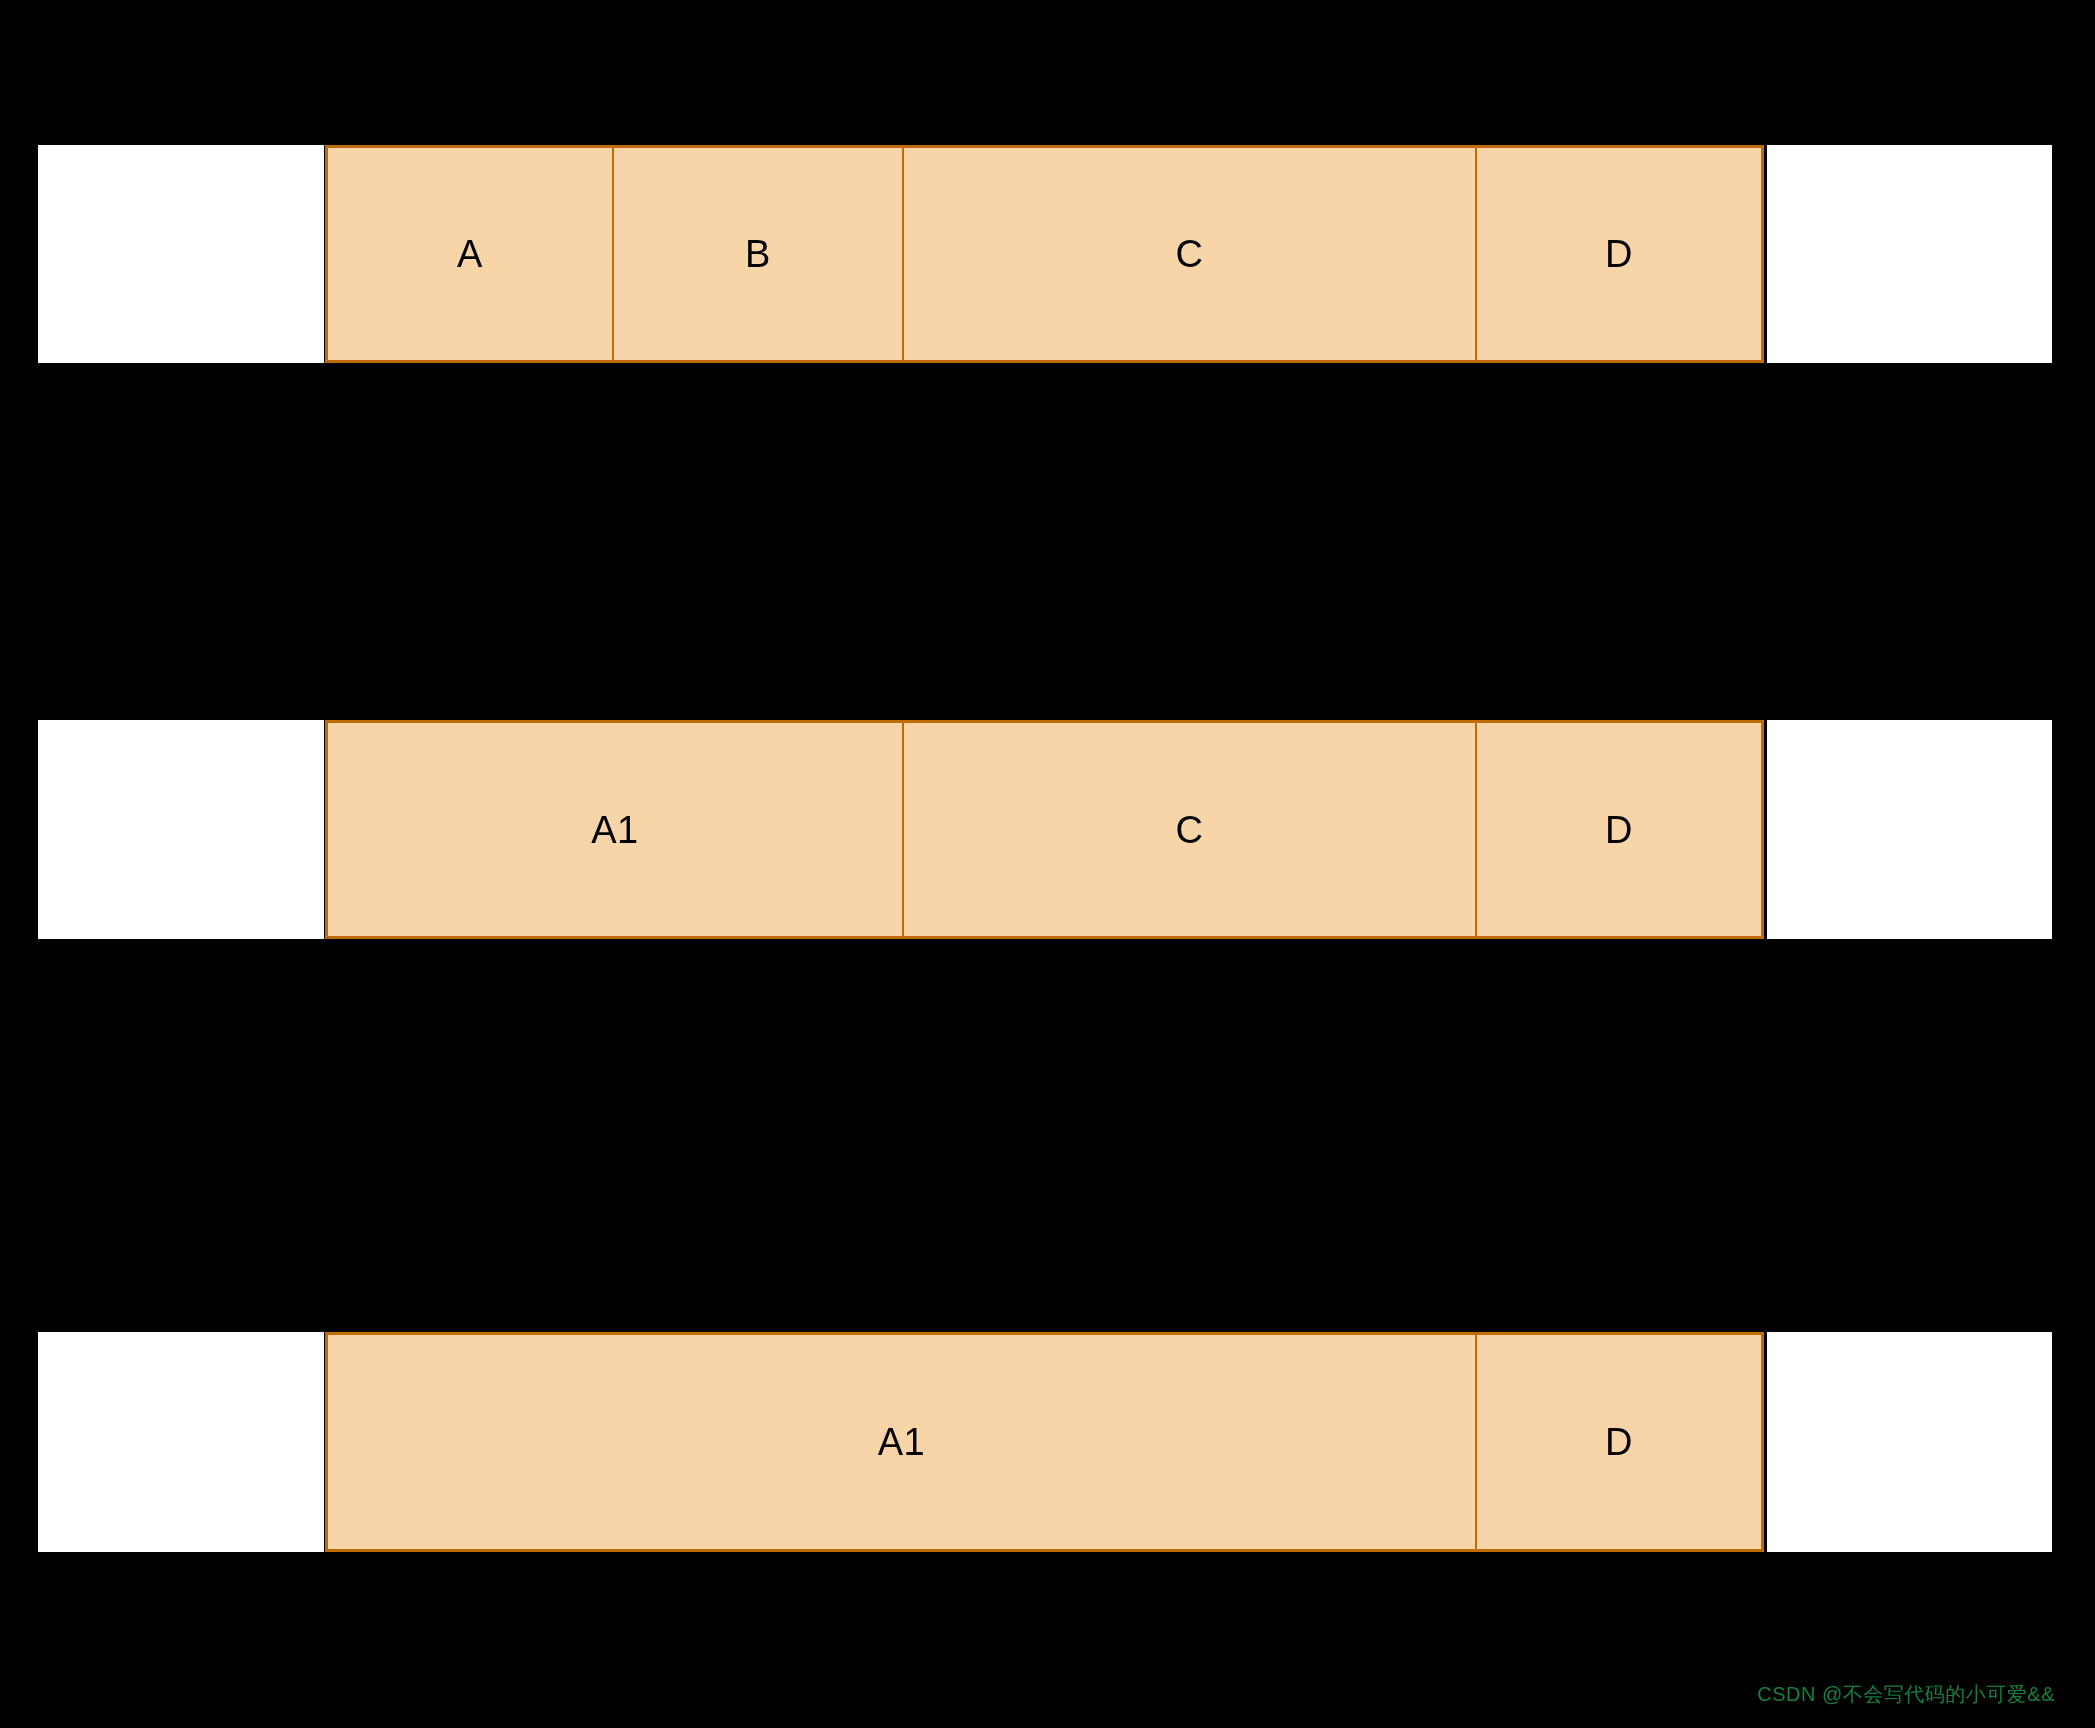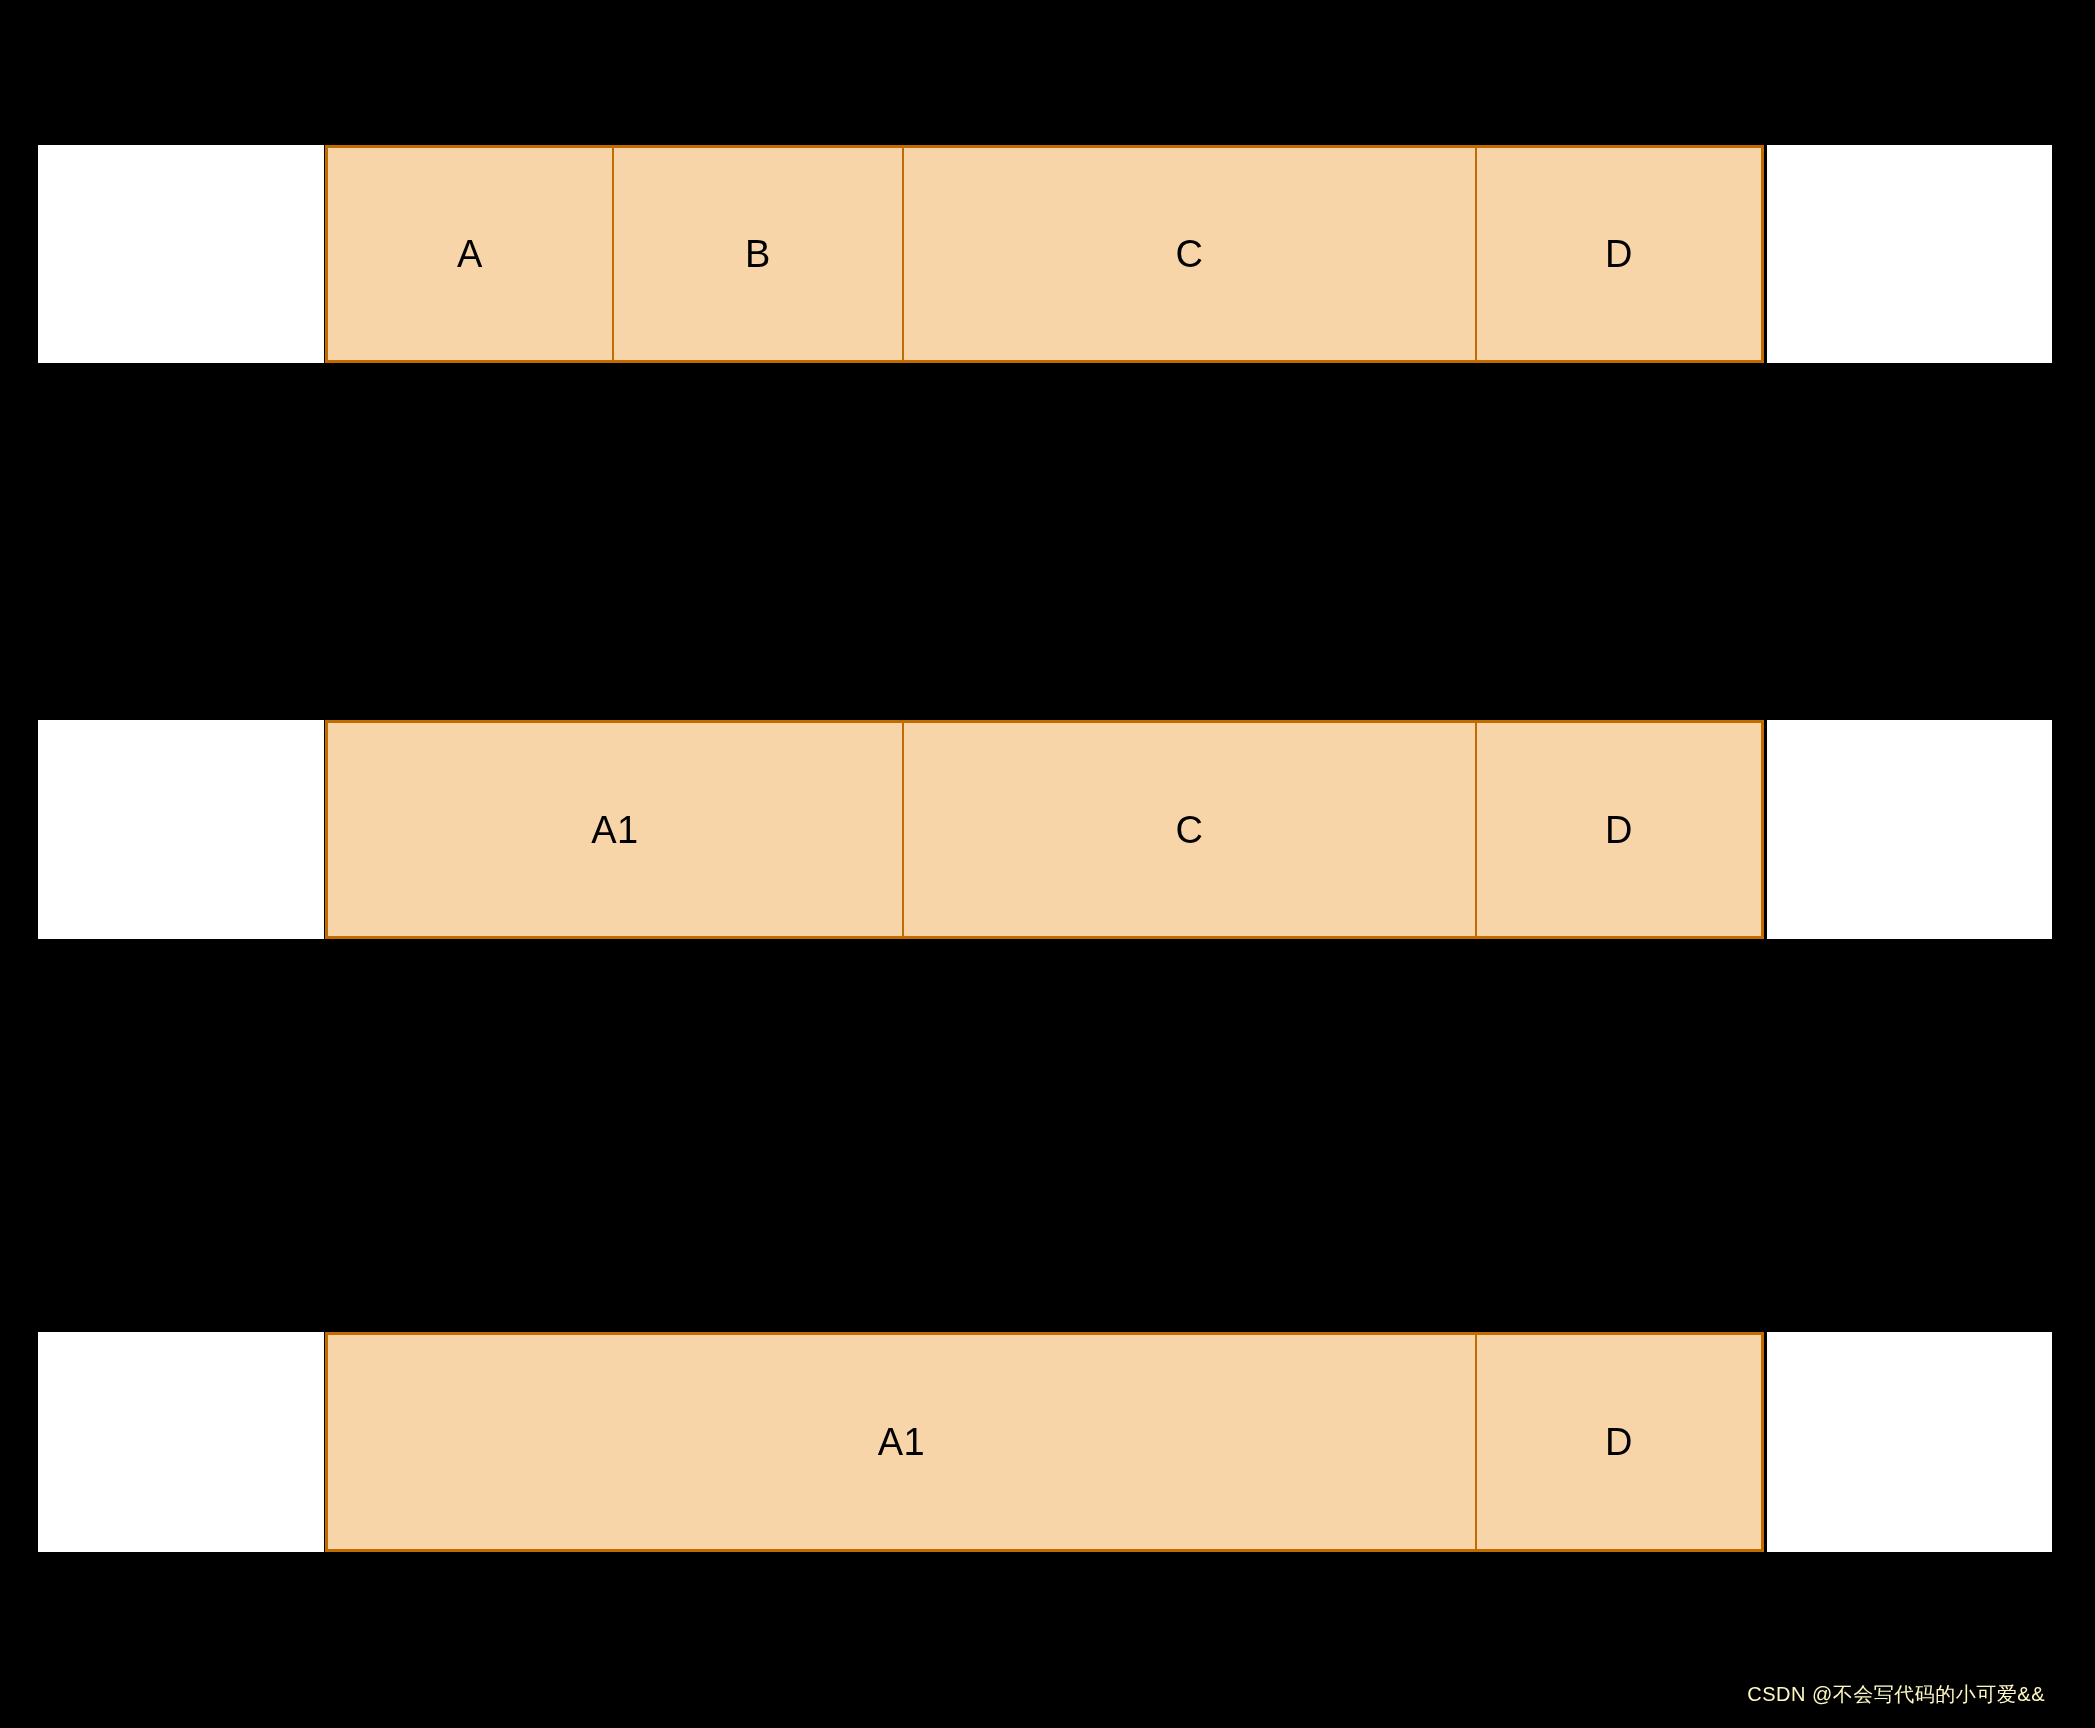--- a/index.html
+++ b/index.html
@@ -64,23 +64,23 @@
     font-size: 38px;
     line-height: 1;
     color: #000000;
     font-weight: 400;
     letter-spacing: 0.5px;
     user-select: none;
   }
 
   .watermark {
     position: absolute;
-    right: 50px;
+    right: 40px;
     bottom: 21.6px;
-    color: #fef9c3;
+    color: #15803d;
     font-size: 20px;
     line-height: 1.2;
     white-space: nowrap;
     letter-spacing: 0.5px;
   }
 </style>
 </head>
 <body>
 
 <div class="stage">

